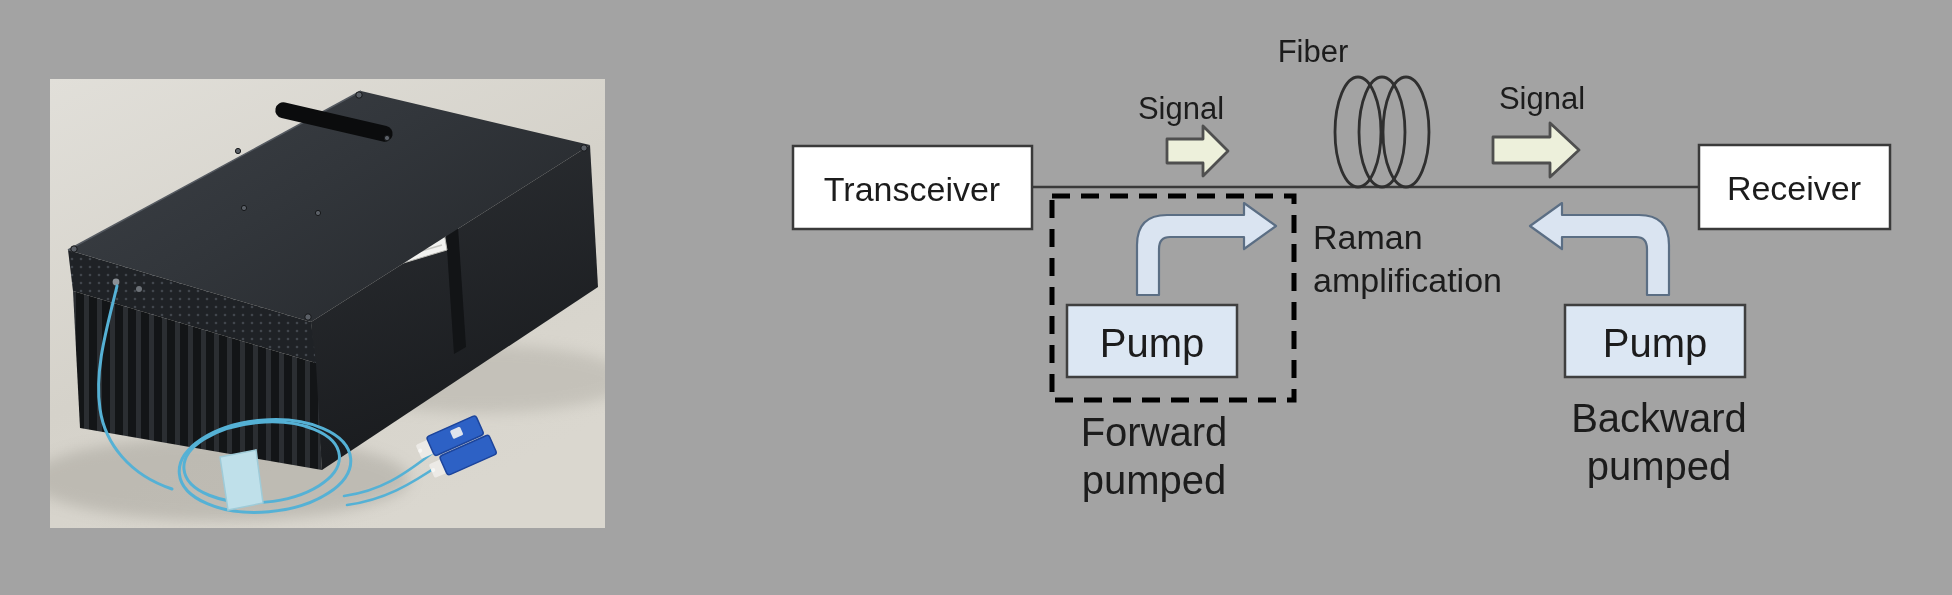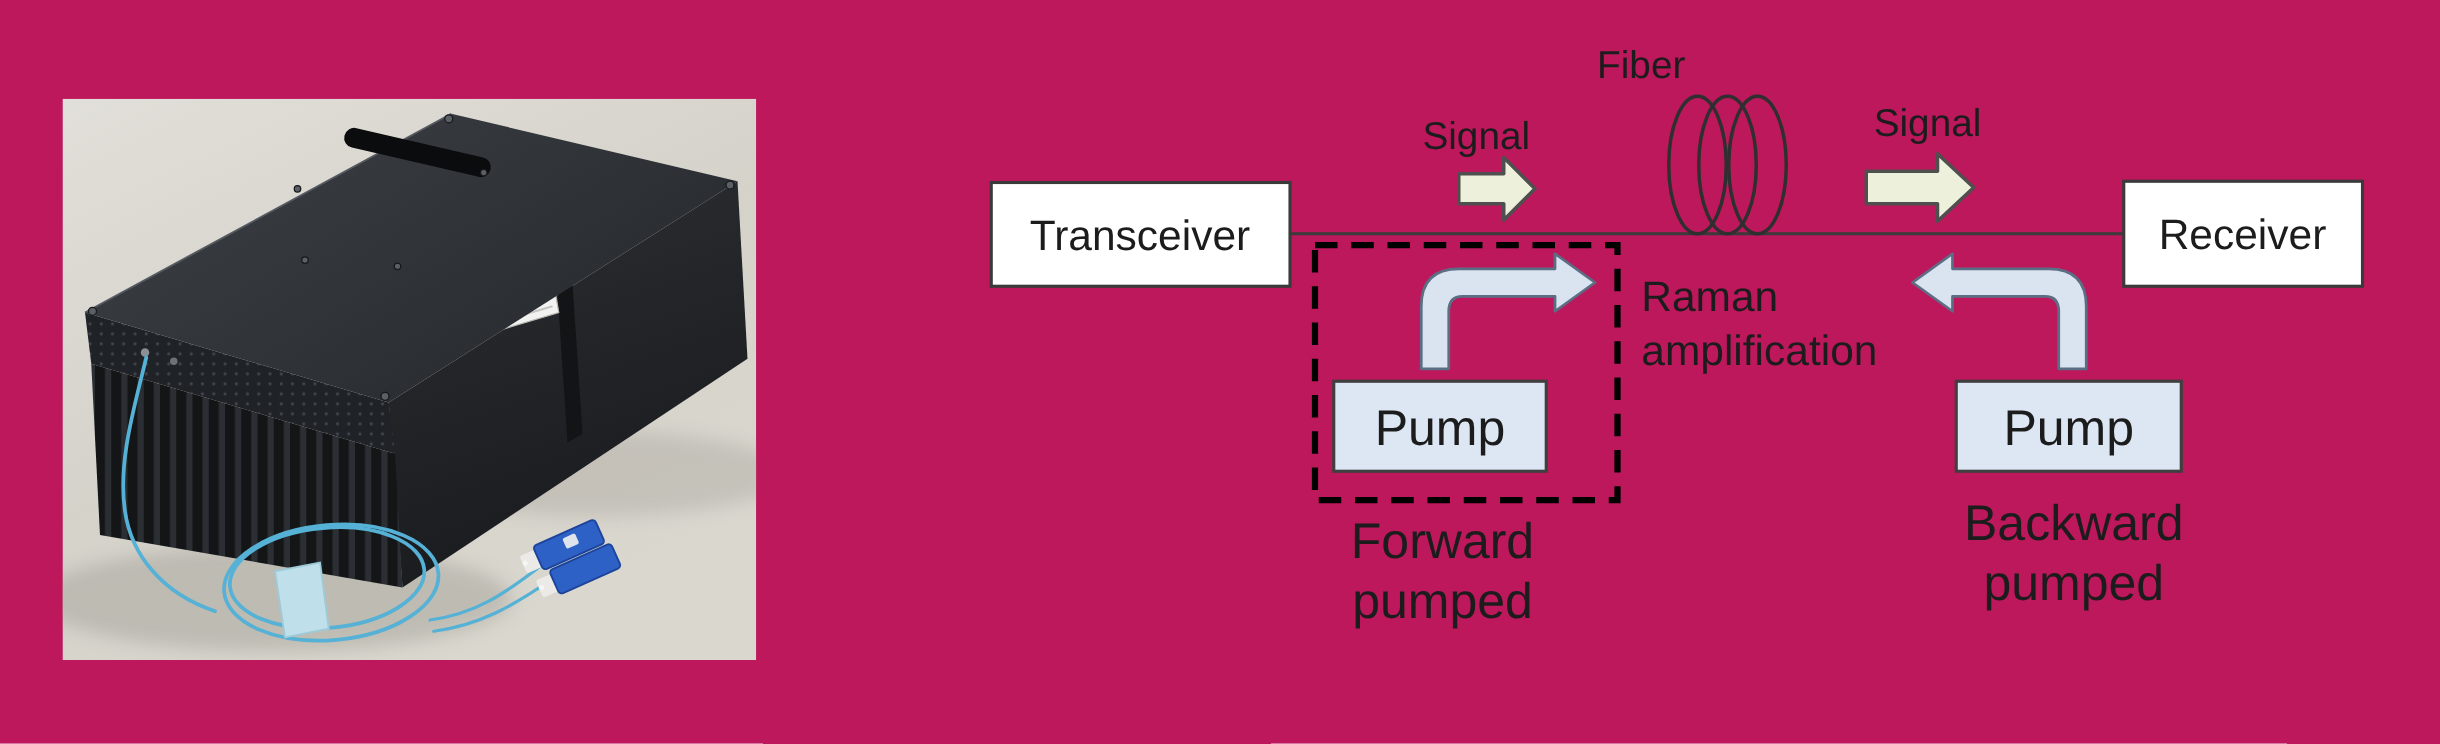--- a/index.html
+++ b/index.html
@@ -1,19 +1,19 @@
 <!DOCTYPE html>
 <html><head>
 <meta charset="utf-8">
 <style>
   html,body{margin:0;padding:0;background:#ffffff;}
   .page{
     position:relative;
     width:1952px;height:595px;
-    background:#be185d;
+    background:#a3a3a3;
     overflow:hidden;
     font-family:"Liberation Sans","DejaVu Sans",sans-serif;
   }
   .photo{position:absolute;left:50px;top:79px;width:555px;height:449px;}
   .diagram{position:absolute;left:780px;top:20px;width:1130px;height:545px;}
   .diagram text{
     fill:#1c1c1c;
     font-family:"Liberation Sans","DejaVu Sans",sans-serif;
   }
   .lbl-small{font-size:31px;}

